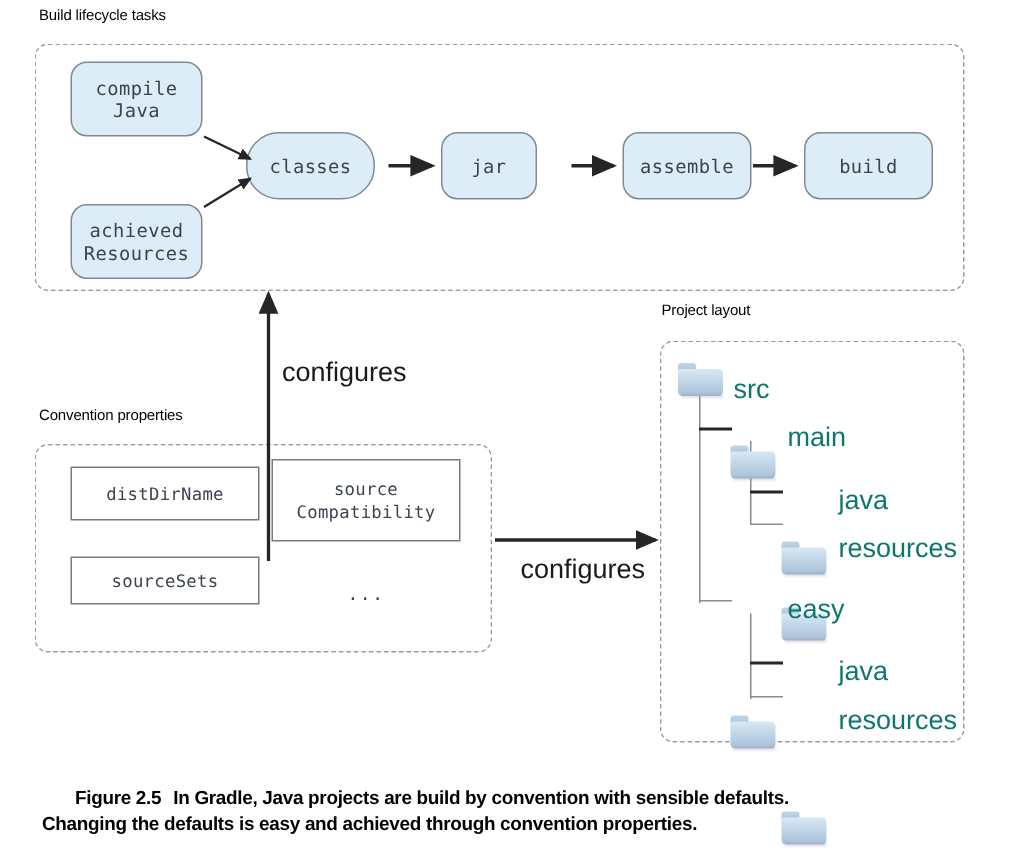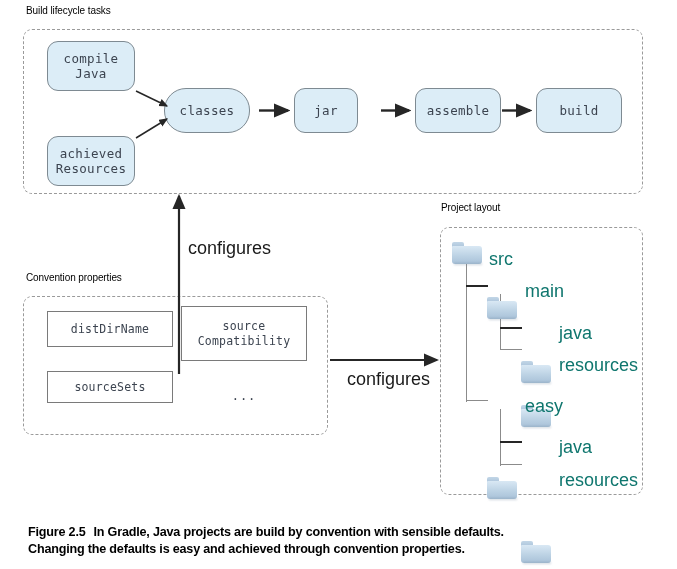--- a/index.html
+++ b/index.html
@@ -113,21 +113,21 @@
 
   
   .caption{
     font-family:"Liberation Sans", sans-serif;
     font-weight:bold;
     font-size:12.6px;
     line-height:17px;
     color:#000000;
     letter-spacing:-0.2px;
   }
-  .caption .fignum{margin-right:8px;}
+  .caption .fignum{margin-right:8px;margin-left:22px;}
 </style>
 </head>
 <body>
 
 <div class="abs section-label" style="left:26px;top:5px;">Build lifecycle tasks</div>
 
 <div class="abs dashed-box" style="left:23px;top:29px;width:620px;height:165px;"></div>
 
 <div class="abs task-node" style="left:47px;top:41px;width:88px;height:50px;">
   <div>

